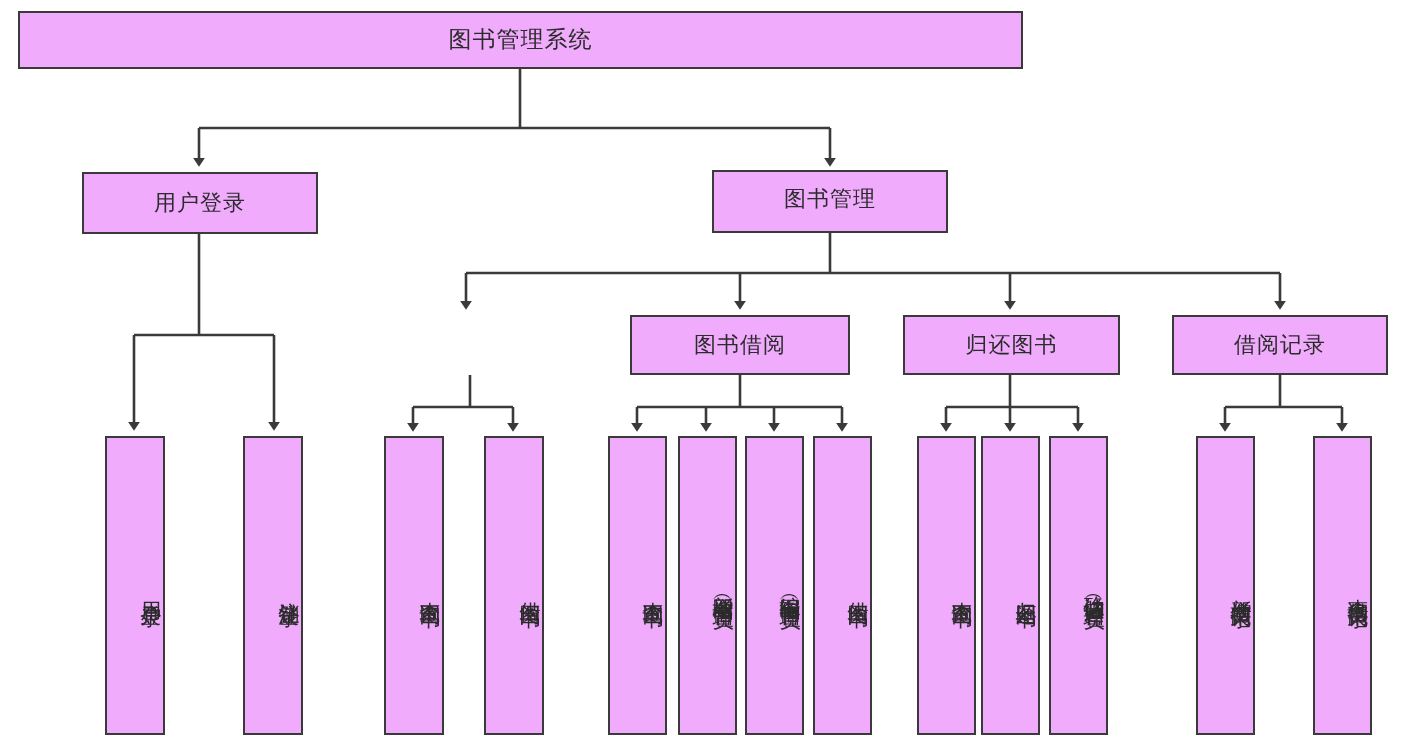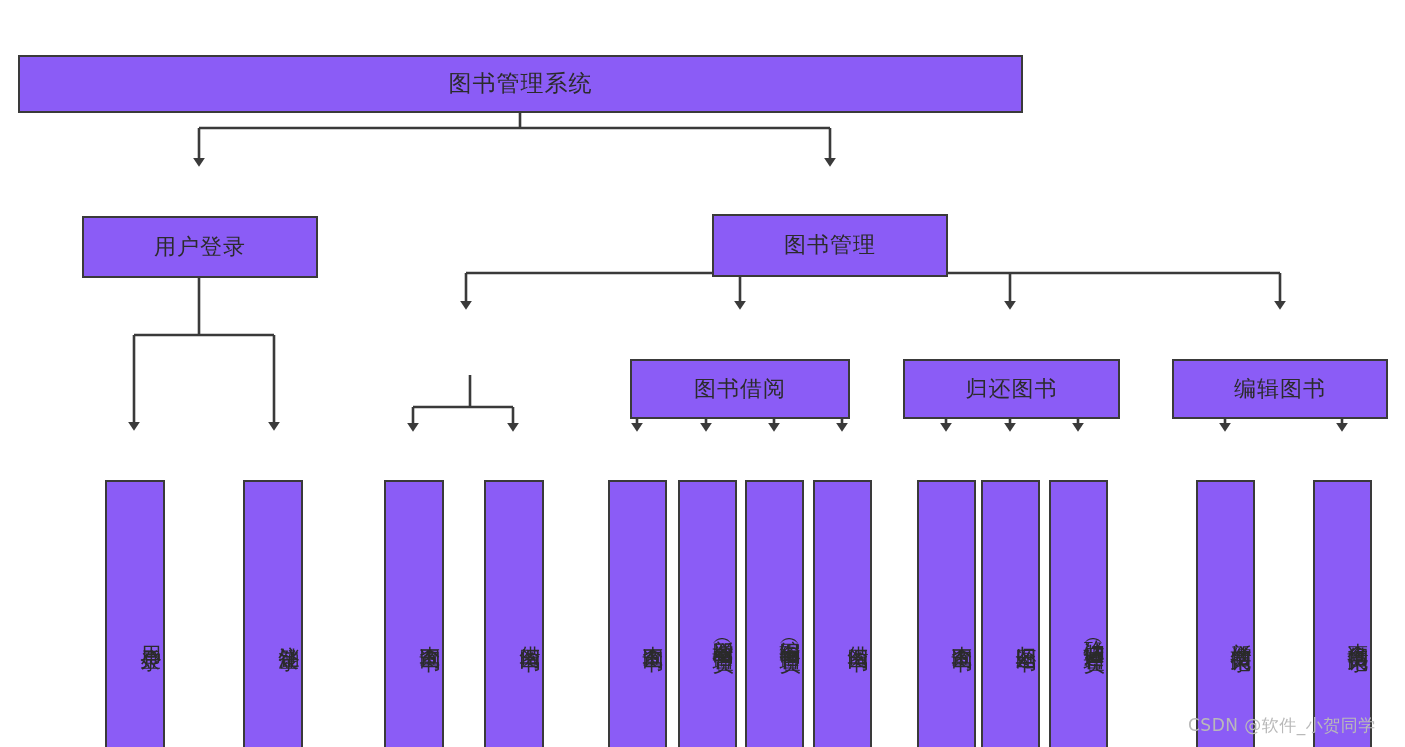--- a/index.html
+++ b/index.html
@@ -23,26 +23,25 @@
     left: 0;
     top: 0;
     width: 1405px;
     height: 747px;
     pointer-events: none;
   }
   .node {
     position: absolute;
     box-sizing: border-box;
     border: 2.5px solid #3a3a3a;
-    background: #8b5cf6;
+    background: #f0abfc;
     display: flex;
     align-items: center;
     justify-content: center;
     color: #2b2b2b;
-    margin-top: 44px;
   }
   .node.horiz {
     font-size: 22px;
     letter-spacing: 1px;
     line-height: 1.2;
   }
   .node.vert {
     writing-mode: vertical-rl;
     text-orientation: upright;
     font-size: 21px;
@@ -128,28 +127,28 @@
       <path d="M1225,407 L1342,407"></path>
       <path d="M1225,407 L1225,425" marker-end="url(#arrowhead)"></path>
       <path d="M1342,407 L1342,425" marker-end="url(#arrowhead)"></path>
     </g>
   </svg>
 
   <div class="node horiz" id="root-node" style="left:18px; top:11px; width:1005px; height:58px;">图书管理系统</div>
 
   <div class="node horiz" style="left:82px; top:172px; width:236px; height:62px;">用户登录</div>
 
-  <div class="node horiz" style="left:712px; top:170px; width:236px; height:63px;">图书管理</div>
+  <div class="node horiz" style="left:712px; top:170px; width:236px; height:63px;font-family:Liberation Mono, monospace;">图书管理</div>
 
 
   <div class="node horiz" style="left:630px; top:315px; width:220px; height:60px;">图书借阅</div>
 
   <div class="node horiz" style="left:903px; top:315px; width:217px; height:60px;">归还图书</div>
 
-  <div class="node horiz" style="left:1172px; top:315px; width:216px; height:60px;">编辑图书</div>
+  <div class="node horiz" style="left:1172px; top:315px; width:216px; height:60px;">借阅记录</div>
 
   <div class="node vert" style="left:105px; top:436px; width:60px; height:299px;">
     <span class="vtext">用户登录</span>
   </div>
 
   <div class="node vert" style="left:243px; top:436px; width:60px; height:299px;">
     <span class="vtext">注销登录</span>
   </div>
 
   <div class="node vert" style="left:384px; top:436px; width:60px; height:299px;">
@@ -189,15 +188,14 @@
   </div>
 
   <div class="node vert tall-text" style="left:1196px; top:436px; width:59px; height:299px;">
     <span class="vtext">新增借阅记录</span>
   </div>
 
   <div class="node vert tall-text" style="left:1313px; top:436px; width:59px; height:299px;">
     <span class="vtext">查询借阅记录</span>
   </div>
 
-  <div id="watermark">CSDN @软件_小贺同学</div>
 
 </div>
 
 </body></html>

